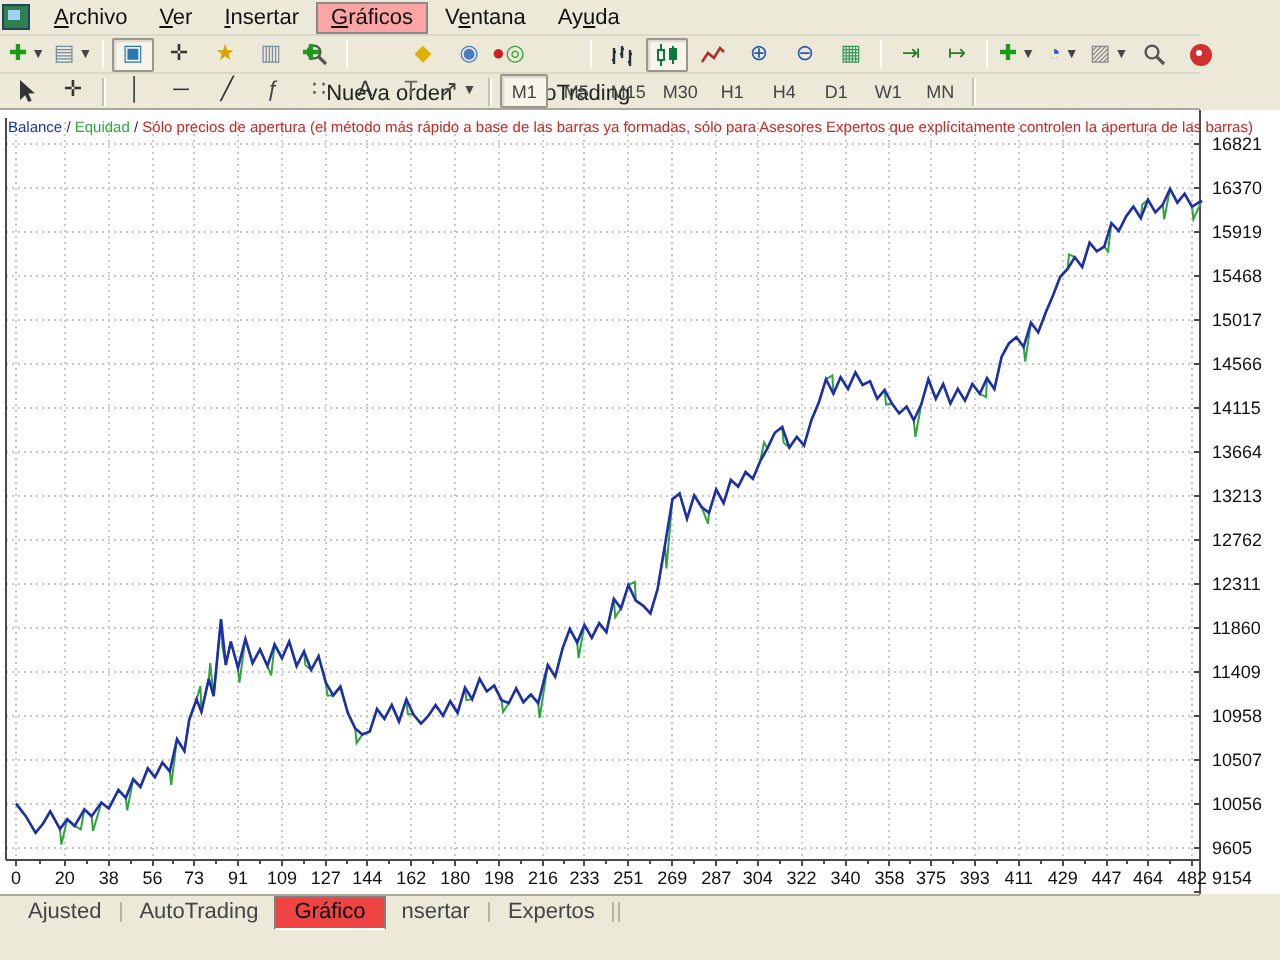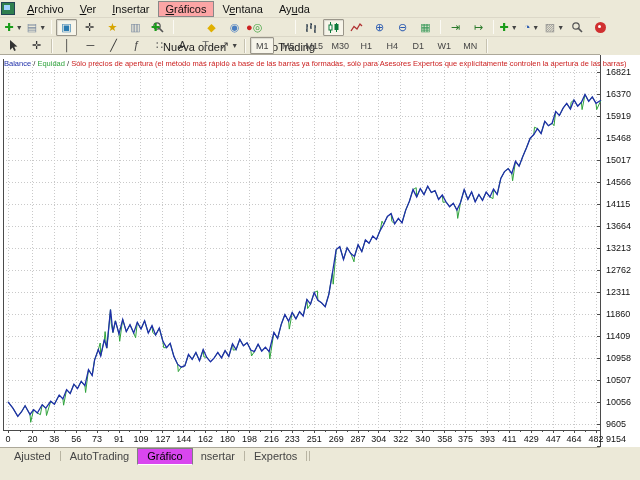--- a/index.html
+++ b/index.html
@@ -36,21 +36,21 @@
   .badge-dot::after{content:"";position:absolute;left:3px;top:3px;width:3px;height:3px;background:#fff;border-radius:50%;}
 
   
   .chart-area{position:relative;width:640px;height:392px;background:#fff;}
   .chart-area svg{display:block;}
 
   
   .tabbar{height:17px;display:flex;align-items:flex-end;background:#ece9d8;
           border-top:1px solid #aca899;box-sizing:border-box;padding-left:6px;font-size:11px;color:#444;}
   .tab{padding:1px 8px 2px 8px;cursor:default;white-space:nowrap;}
-  .tab.active{background:#d946ef;border:1px solid #808080;border-bottom:1px solid #fff;
+  .tab.active{background:#ef4444;border:1px solid #808080;border-bottom:1px solid #fff;
               color:#000;padding:1px 9px 2px 9px;margin-bottom:-1px;}
   .tabdiv{width:1px;height:10px;background:#b8b4a2;margin:0 1px 3px 1px;}
 
   
   .statusbar{height:16px;display:flex;align-items:stretch;background:#ece9d8;
              border-top:1px solid #fff;box-sizing:border-box;font-size:11px;color:#222;}
   .scell{border-right:1px solid #c2beac;box-shadow:inset 1px 0 0 #fbfaf4;
          display:flex;align-items:center;padding:0 6px;box-sizing:border-box;white-space:nowrap;overflow:hidden;}
   .scell .ticon{margin-right:4px;}
   .grip{width:14px;display:flex;align-items:flex-end;justify-content:flex-end;}

